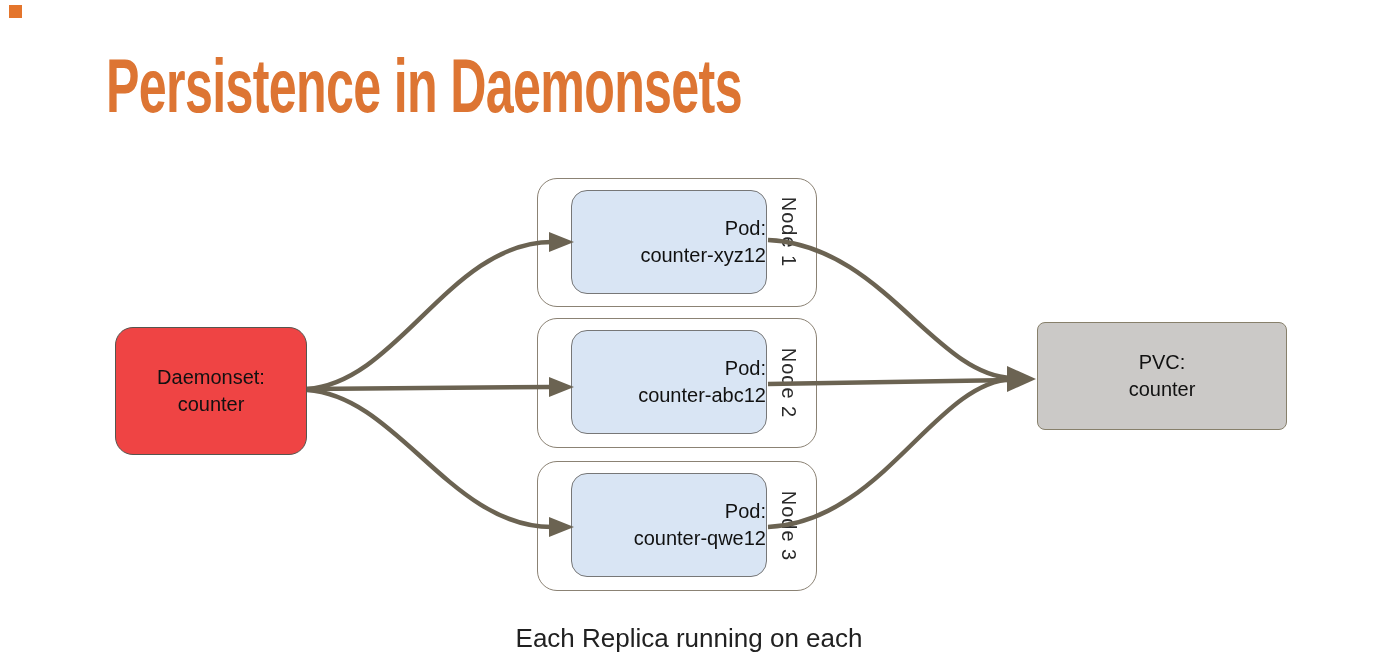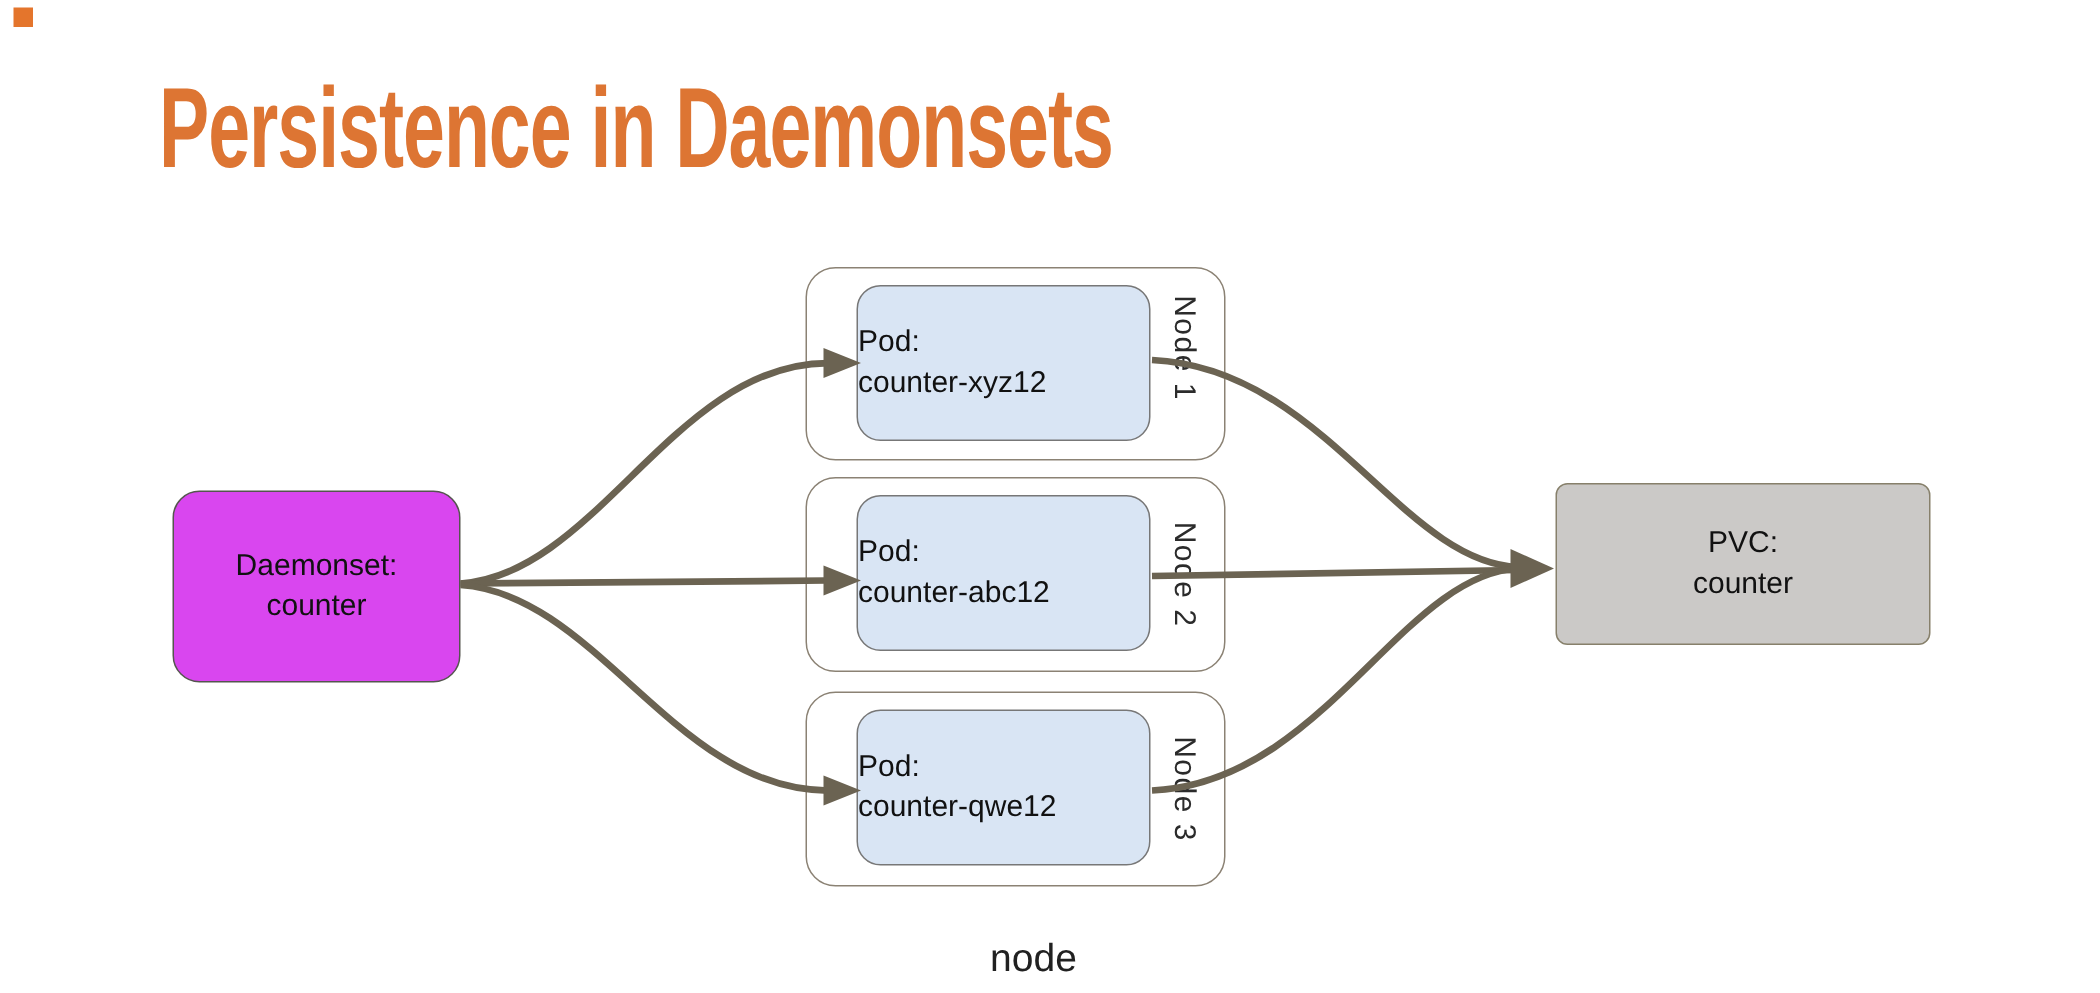--- a/index.html
+++ b/index.html
@@ -31,21 +31,21 @@
     position: absolute;
     display: flex; flex-direction: column;
     align-items: center; justify-content: center;
     text-align: center;
     font-size: 20px; line-height: 27px; color: #111;
     box-sizing: border-box;
   }
 
   .daemonset {
     left: 115px; top: 327px; width: 192px; height: 128px;
-    background: #d946ef;
+    background: #ef4444;
     border: 1.5px solid #55554f;
     border-radius: 18px;
   }
 
   .node {
     position: absolute;
     left: 537px; width: 280px; height: 130px;
     background: #ffffff;
     border: 1.5px solid #8B8274;
     border-radius: 20px;
@@ -55,21 +55,21 @@
   .node.n2 { top: 318px; }
   .node.n3 { top: 461px; }
 
   .pod {
     position: absolute;
     left: 33px; top: 11px; width: 196px; height: 104px;
     background: #D9E5F4;
     border: 1.5px solid #777777;
     border-radius: 16px;
     display: flex; flex-direction: column;
-    align-items: flex-start; justify-content: center;
+    align-items: flex-end; justify-content: center;
     text-align: center;
     font-size: 20px; line-height: 27px; color: #111;
     box-sizing: border-box;
   }
 
   .node-label {
     position: absolute;
     right: 16px; top: 50%;
     transform: translateY(-50%);
     writing-mode: vertical-rl;
@@ -153,16 +153,17 @@
     </g>
     <g fill="#6B6352" stroke="none">
       <polygon points="574,242 549,232 549,252" fill="#6B6352"></polygon>
       <polygon points="574,387 549,377 549,397" fill="#6B6352"></polygon>
       <polygon points="574,527 549,517 549,537" fill="#6B6352"></polygon>
       <polygon points="1036,379 1007,366 1007,392" fill="#6B6352"></polygon>
     </g>
   </svg>
 
   <div class="caption">
+    <div>Each Replica running on each</div>
     <div>node</div>
   </div>
 
 </div>
 
 </body></html>

